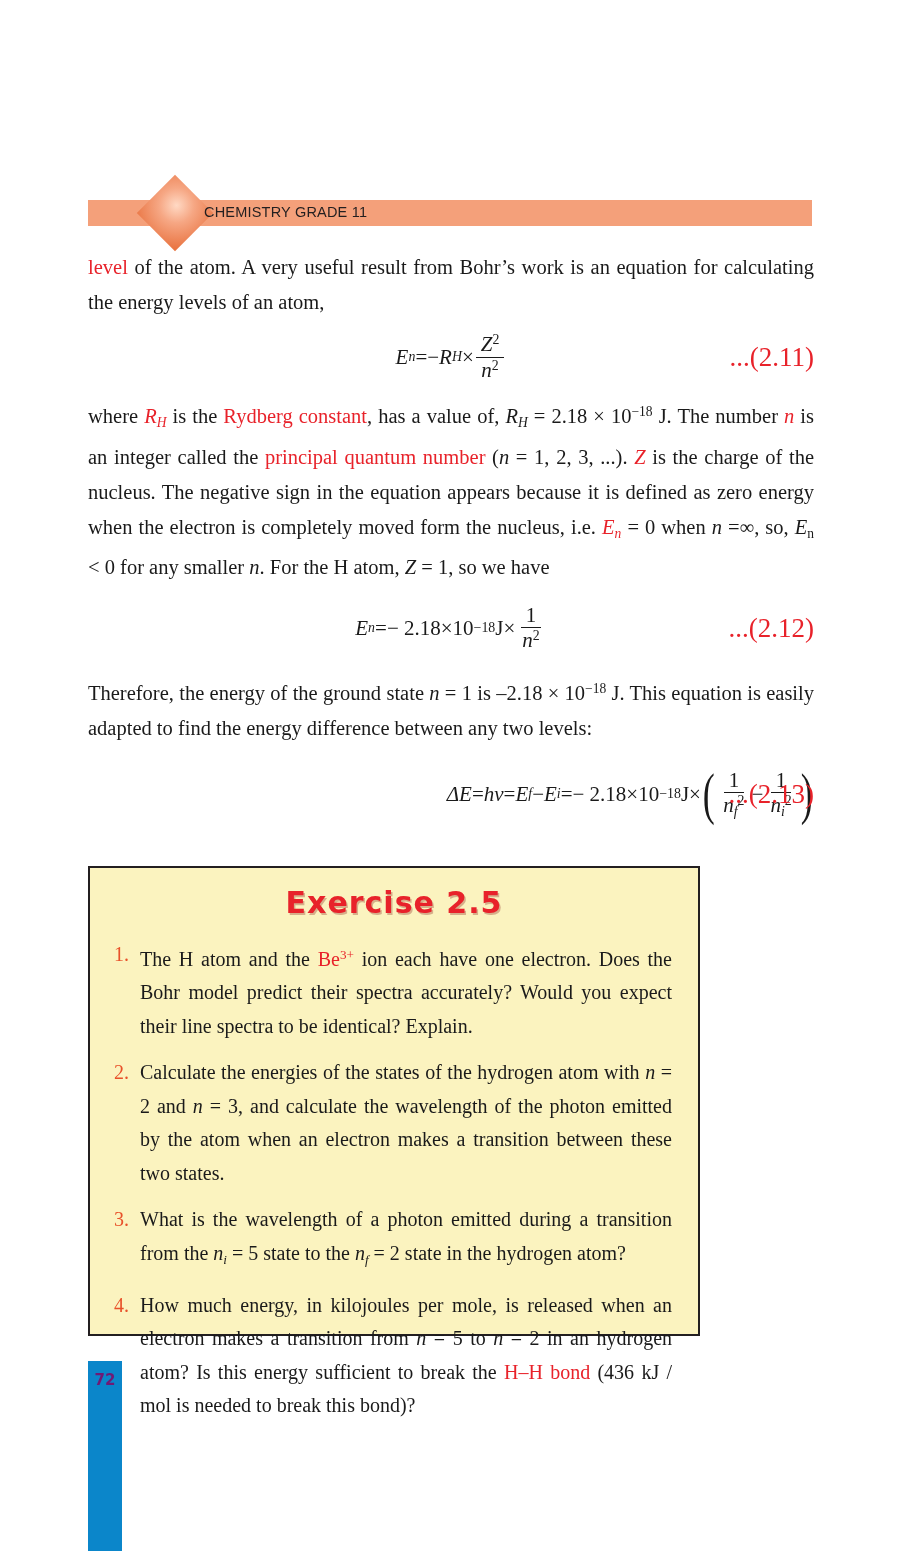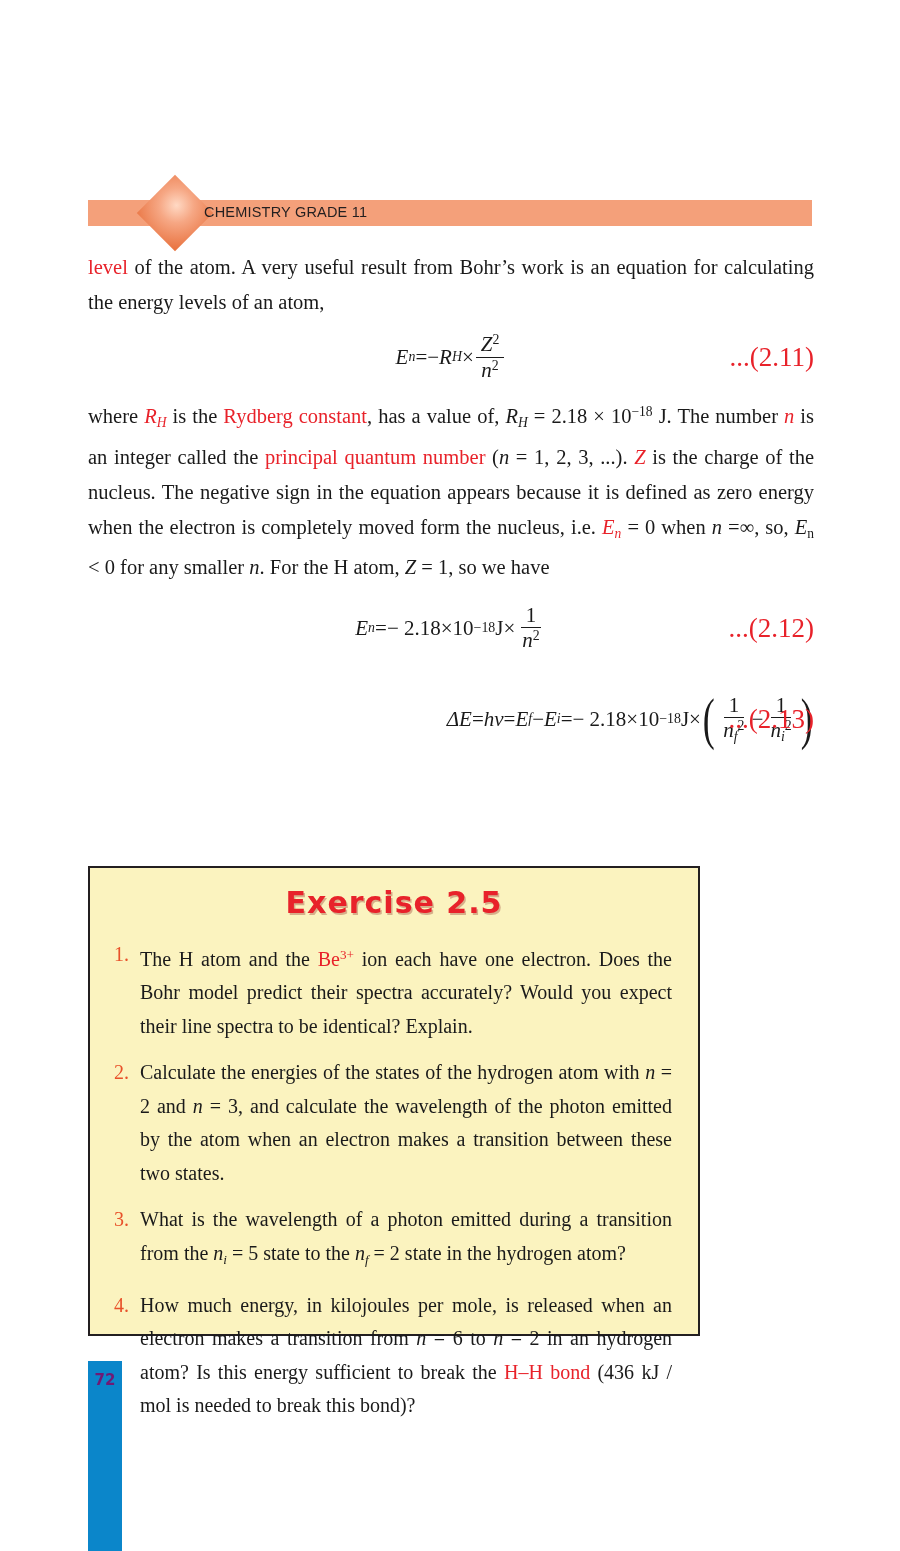--- a/index.html
+++ b/index.html
@@ -209,20 +209,21 @@
         <sup>−18</sup>
         <span> J×</span>
       <span class="frac">
         <span class="num">1</span>
         <span class="den"><span class="ital">n</span><sup>2</sup></span>
       </span>
     </div>
     <span class="eqnum">...(2.12)</span>
   </div>
 
+  <p class="para"><span>Therefore, the energy of the ground state </span><span class="ital">n</span><span> = 1 is –2.18 × 10</span><sup>−18</sup><span> J. This equation is easily adapted to find the energy difference between any two levels:</span></p>
 
   <div class="eq-row" style="height:96px; justify-content:flex-end; padding-left:108px;">
     <div class="eq-body">
       <span class="ital">ΔE</span>
         <span>= </span>
         <span class="ital">hv</span>
         <span> = </span>
         <span class="ital">E</span>
         <sub class="ital">f</sub>
         <span>  −  </span>
@@ -251,18 +252,18 @@
 
 <div class="exercise-box">
   <div class="exercise-title">Exercise  2.5</div>
   <ol class="ex-list">
     <li><span>The H atom and the </span><span class="red">Be</span><sup class="red">3+</sup><span> ion each have one electron. Does the Bohr model predict their spectra accurately? Would you expect their line spectra to be identical? Explain.</span></li>
 
     <li><span>Calculate the energies of the states of the hydrogen atom with </span><span class="ital">n</span><span> = 2 and </span><span class="ital">n</span><span> = 3, and calculate the wavelength of the photon emitted by the atom when an electron makes a transition between these two states.</span></li>
 
     <li><span>What is the wavelength of a photon emitted during a transition from the </span><span class="ital">n</span><sub class="ital">i</sub><span> = 5 state to the </span><span class="ital">n</span><sub class="ital">f</sub><span> = 2 state in the hydrogen atom?</span></li>
 
-    <li><span>How much energy, in kilojoules per mole, is released when an electron makes a transition from </span><span class="ital">n</span><span> = 6 to </span><span class="ital">n</span><span> = 2 in an hydrogen atom? Is this energy sufficient to break the </span><span class="red">H–H bond</span><span> (436 kJ / mol is needed to break this bond)?</span></li>
+    <li><span>How much energy, in kilojoules per mole, is released when an electron makes a transition from </span><span class="ital">n</span><span> = 5 to </span><span class="ital">n</span><span> = 2 in an hydrogen atom? Is this energy sufficient to break the </span><span class="red">H–H bond</span><span> (436 kJ / mol is needed to break this bond)?</span></li>
   </ol>
 </div>
 
 <div class="page-tab"></div>
 <div class="page-num">72</div>
 
 </body></html>

